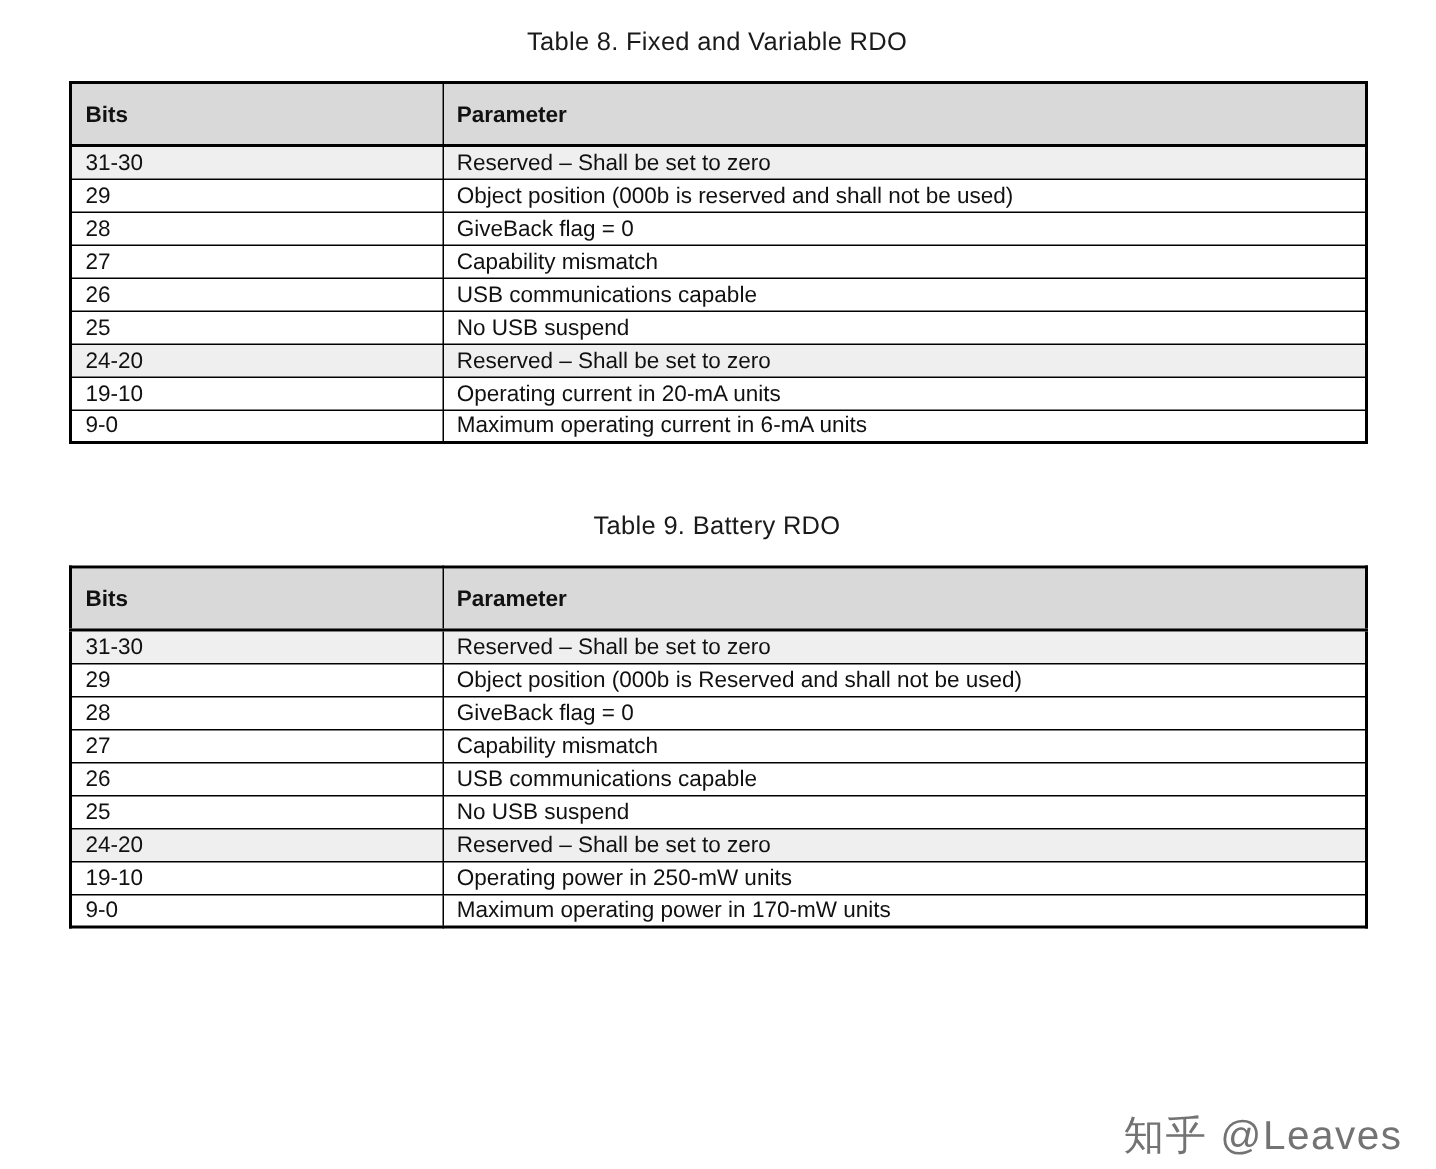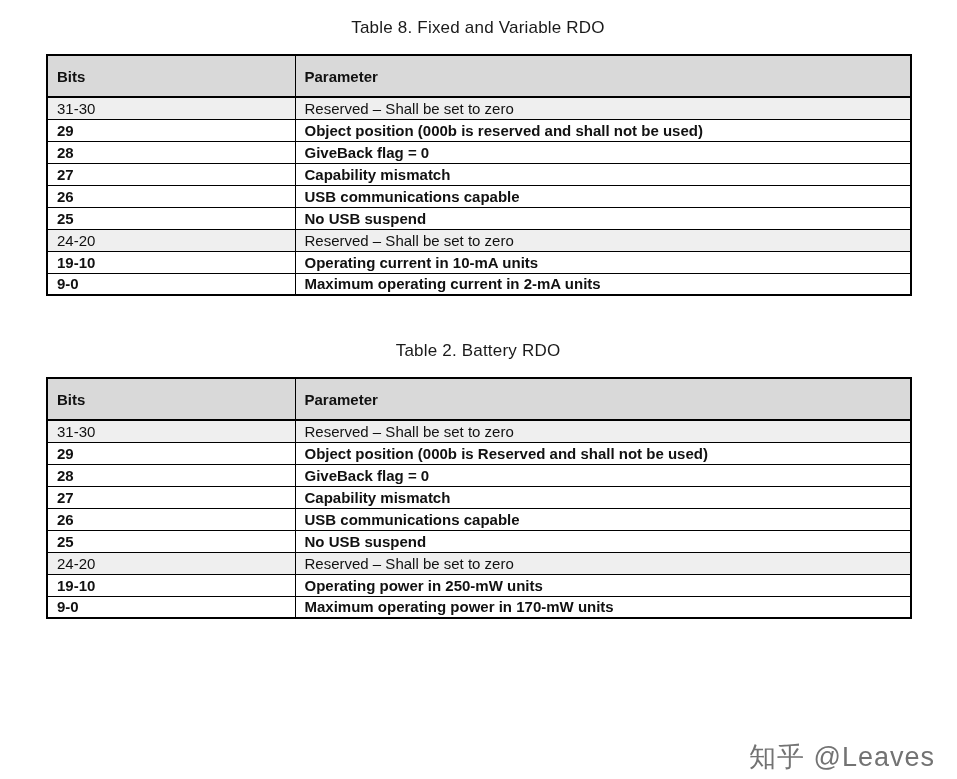--- a/index.html
+++ b/index.html
@@ -50,21 +50,21 @@
   table.rdo-table th {
     text-align: left;
     font-weight: bold;
     background: #d9d9d9;
     border-bottom: 2px solid #000000;
     height: 42px;
   }
   col.bits-col { width: 248px; }
   col.param-col { width: 616px; }
   tr[data-shaded="true"] td { background: #efefef; }
-  tr[data-shaded="false"] td { background: #ffffff; font-weight: bold; }
+  tr[data-shaded="false"] td { background: #ffffff; }
   .watermark {
     position: absolute;
     right: 22px;
     bottom: 4px;
     font-size: 27px;
     color: #737373;
     text-shadow: -1px -1px 0 #ffffff, 2px 2px 2px #ffffff;
     letter-spacing: 1px;
     user-select: none;
     text-align: center;
@@ -112,34 +112,34 @@
         <tr data-shaded="false">
           <td>25</td>
           <td>No USB suspend</td>
         </tr>
         <tr data-shaded="true">
           <td>24-20</td>
           <td>Reserved – Shall be set to zero</td>
         </tr>
         <tr data-shaded="false">
           <td>19-10</td>
-          <td>Operating current in 10-mA units</td>
+          <td>Operating current in 20-mA units</td>
         </tr>
         <tr data-shaded="false">
           <td>9-0</td>
-          <td>Maximum operating current in 2-mA units</td>
+          <td>Maximum operating current in 6-mA units</td>
         </tr>
       </tbody>
     </table>
   </div>
 
   <div class="section-gap"></div>
 
   <div class="table-section">
-    <div class="table-title">Table 2. Battery RDO</div>
+    <div class="table-title">Table 9. Battery RDO</div>
     <table class="rdo-table">
       <colgroup>
           <col class="bits-col">
           <col class="param-col">
         </colgroup>
       <thead>
         <tr>
           <th>Bits</th>
           <th>Parameter</th>
         </tr>

